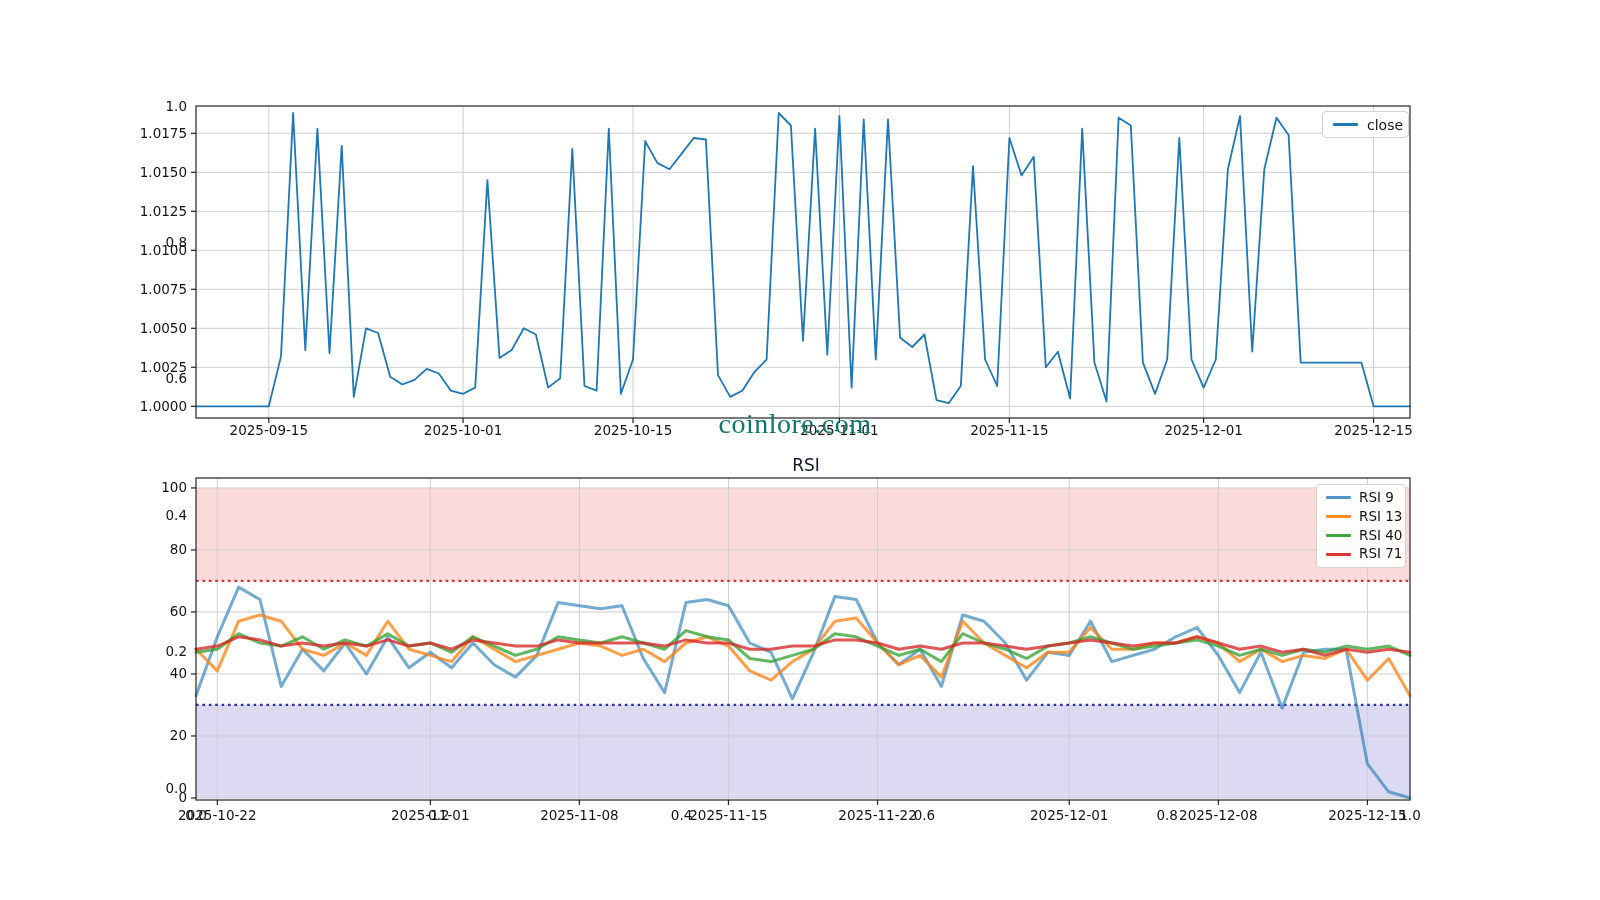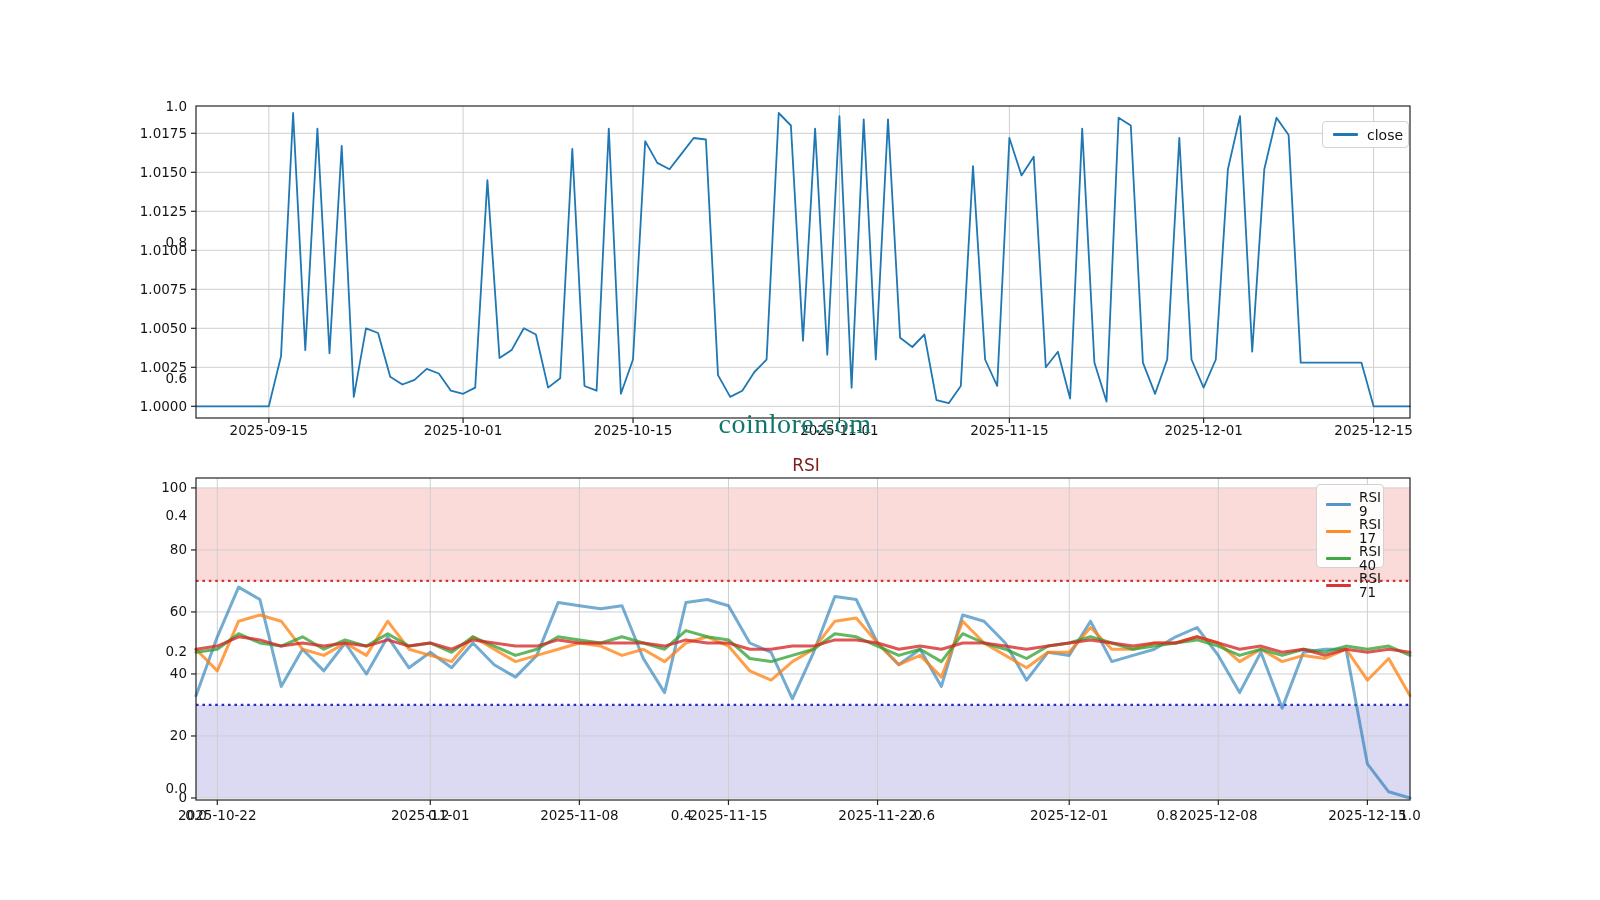--- a/index.html
+++ b/index.html
@@ -2,26 +2,26 @@
 <html><head>
 <meta charset="utf-8">
 <style>
   html,body{margin:0;padding:0;background:#fff;}
   .figure{position:relative;width:1600px;height:900px;background:#fff;
           font-family:"DejaVu Sans","Liberation Sans",sans-serif;overflow:hidden;}
   .figure svg{position:absolute;left:0;top:0;}
   .watermark{position:absolute;left:795px;top:424px;transform:translate(-50%,-50%);
              font-size:28px;color:#0f766e;letter-spacing:0.5px;white-space:nowrap;font-family:Liberation Serif, serif;}
   .rsi-title{position:absolute;left:806px;top:465px;transform:translate(-50%,-50%);
-             font-size:17px;color:#7f1d1d;white-space:nowrap;}
+             font-size:17px;color:#0f172a;white-space:nowrap;}
   .legend{position:absolute;background:rgba(255,255,255,0.9);border:1px solid #d2d2d2;
           border-radius:4px;box-sizing:border-box;color:#141414;}
   .legend-price{left:1322px;top:111px;width:87px;height:27px;display:flex;align-items:center;
-                gap:9px;padding:0 0 0 10px;font-size:14px;margin-top:10px;}
-  .legend-rsi{left:1316px;top:484px;width:68px;padding:6px 0 6px 9px;display:flex;
+                gap:9px;padding:0 0 0 10px;font-size:14px;}
+  .legend-rsi{left:1316px;top:484px;width:90px;padding:6px 0 6px 9px;display:flex;
               flex-direction:column;justify-content:space-between;height:84px;font-size:13.5px;}
   .legend-row{display:flex;align-items:center;gap:8px;line-height:1;}
   .swatch{display:inline-block;width:25px;height:3px;border-radius:1px;flex:0 0 auto;}
 </style>
 </head>
 <body>
 
 <div class="figure">
   <svg id="plot" width="1600" height="900">
       <g>
@@ -158,21 +158,21 @@
     <span>close</span>
   </div>
 
   <div class="legend legend-rsi">
     <div class="legend-row">
       <span class="swatch" style="background: rgb(31, 119, 180); opacity: 0.77;"></span>
       <span>RSI 9</span>
     </div>
     <div class="legend-row">
       <span class="swatch" style="background: rgb(255, 127, 14); opacity: 0.9;"></span>
-      <span>RSI 17</span>
+      <span>RSI 13</span>
     </div>
     <div class="legend-row">
       <span class="swatch" style="background: rgb(44, 160, 44); opacity: 0.9;"></span>
       <span>RSI 40</span>
     </div>
     <div class="legend-row">
       <span class="swatch" style="background: rgb(214, 39, 40); opacity: 0.93;"></span>
       <span>RSI 71</span>
     </div>
   </div>

